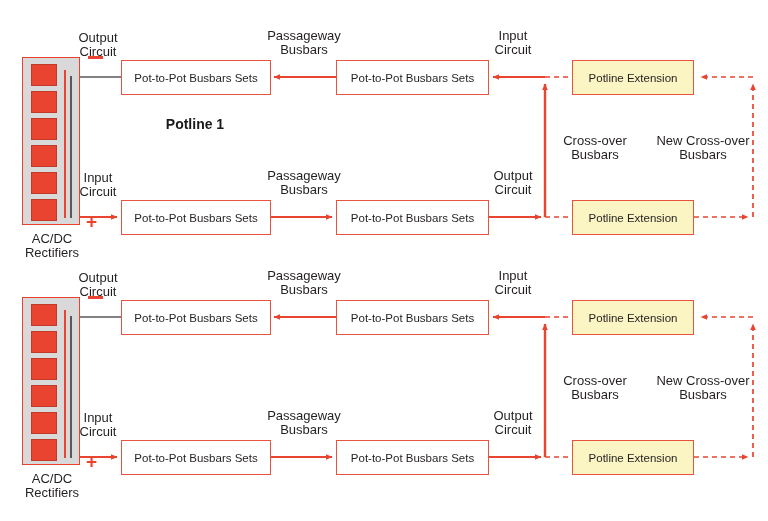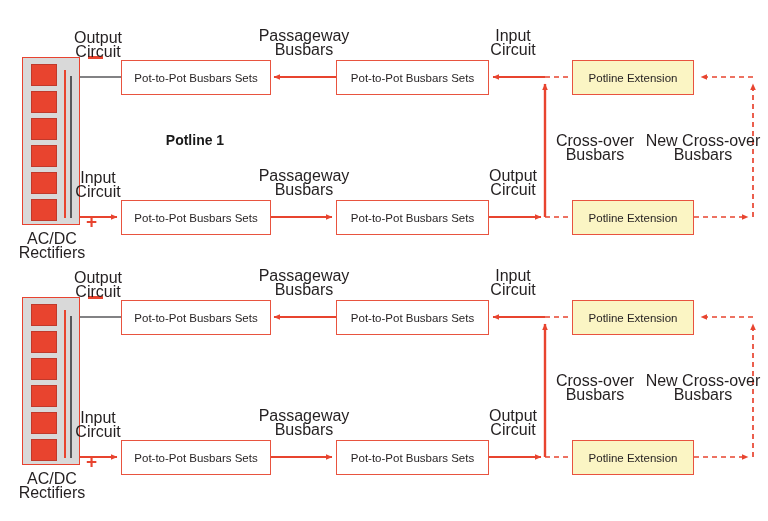--- a/index.html
+++ b/index.html
@@ -8,21 +8,21 @@
     background:#ffffff;
     font-family:"Liberation Sans", sans-serif;
     overflow:hidden;
     position:relative;
     color:#231f20;
   }
   #diagram{position:absolute;left:0;top:0;width:768px;height:521px;}
 
   .lbl{
     position:absolute;
-    font-size:16px;
+    font-size:13px;
     line-height:14px;
     text-align:center;
     color:#231f20;
     white-space:pre-line;
     letter-spacing:0px;
   }
   .lbl-bold{
     position:absolute;
     font-size:14px;
     font-weight:bold;
@@ -189,21 +189,21 @@
   <div class="rect-cell" style="left:31px;top:145px;width:26px;height:22px;"></div>
   <div class="rect-cell" style="left:31px;top:172px;width:26px;height:22px;"></div>
   <div class="rect-cell" style="left:31px;top:199px;width:26px;height:22px;"></div>
   <div class="rect-bus-red" style="left:64px;top:70px;width:2px;height:148px;"></div>
   <div class="rect-bus-dark" style="left:70px;top:76px;width:2.4px;height:142px;"></div>
   <div class="minus" style="left:88px;top:56px;"></div>
   <div class="plus" style="left:86px;top:212px;">+</div>
   <div class="lbl" style="left:10px;top:232px;width:84px;">AC/DC
 Rectifiers</div>
 
-  <div class="lbl-bold" style="left:135px;top:132px;width:120px;">Potline 1</div>
+  <div class="lbl-bold" style="left:135px;top:116px;width:120px;">Potline 1</div>
 
   <div class="lbl" style="left:58px;top:31px;width:80px;">Output
 Circuit</div>
   <div class="lbl" style="left:258px;top:29px;width:92px;">Passageway
 Busbars</div>
   <div class="lbl" style="left:478px;top:29px;width:70px;">Input
 Circuit</div>
 
   <div class="pbox" style="left:121px;top:60px;width:150px;height:35px;">
     <span>Pot-to-Pot Busbars Sets</span>

